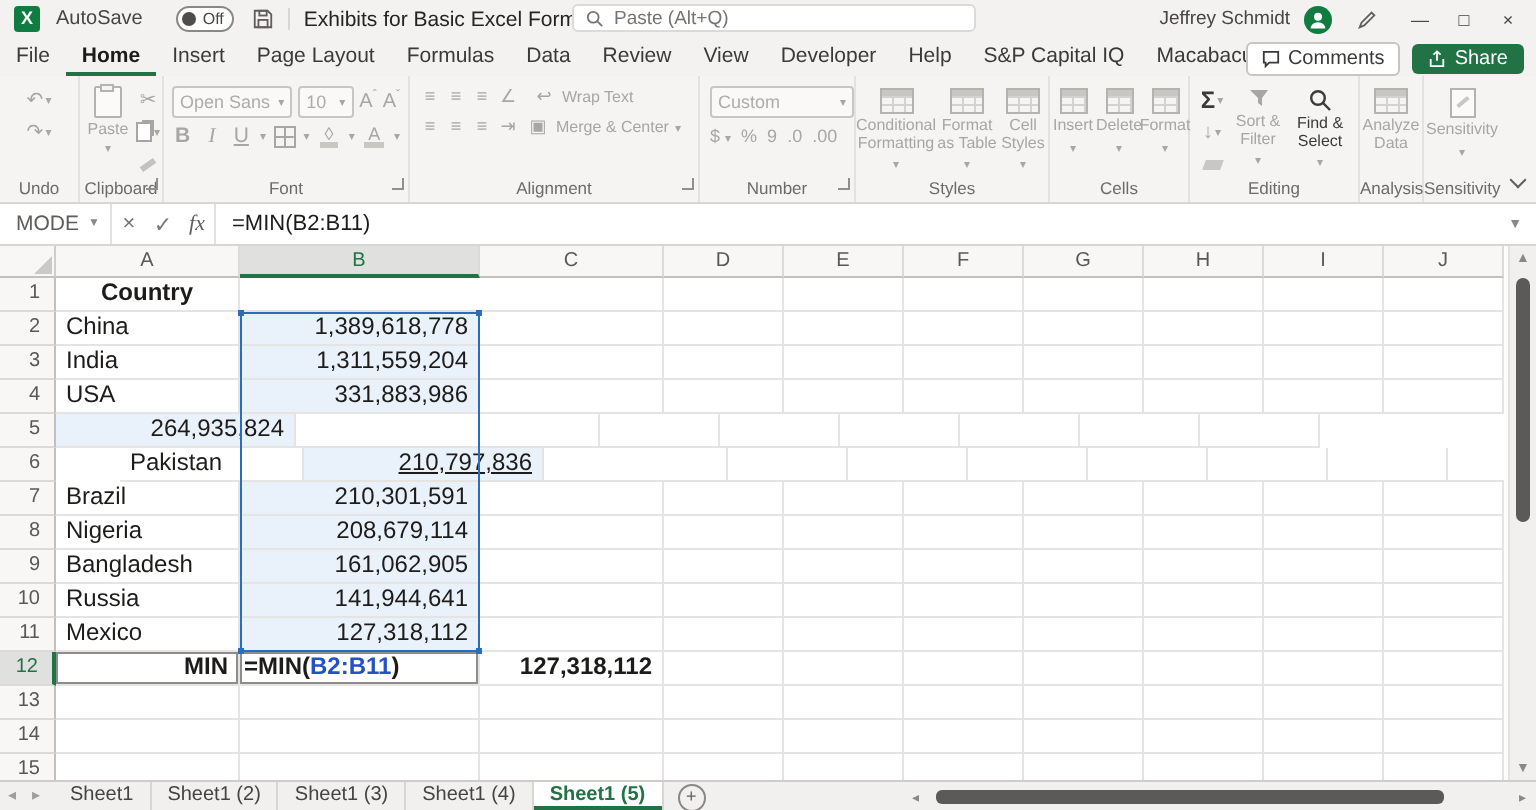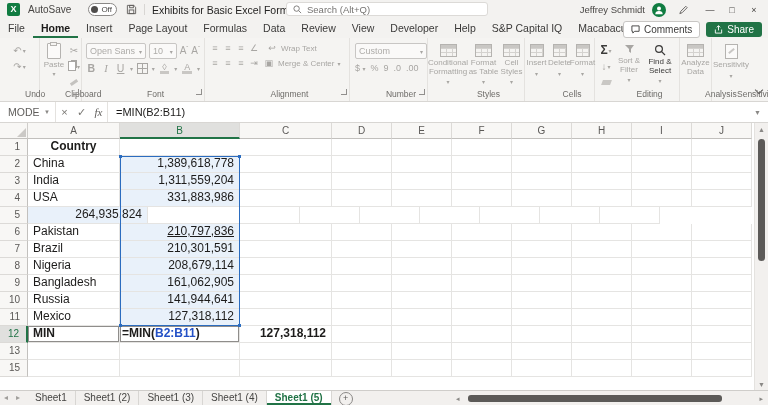--- a/index.html
+++ b/index.html
@@ -41,21 +41,21 @@
   .menubar-right{position:absolute;right:6px;top:2px;display:flex;align-items:center;gap:6px;}
   .commentsbtn{display:inline-flex;align-items:center;gap:4px;height:15px;padding:0 7px;
     background:#fff;border:1px solid #c8c6c4;border-radius:3px;font-size:10px;color:#3b3a39;}
   .sharebtn{display:inline-flex;align-items:center;gap:4px;height:15px;padding:0 8px;
     background:#217346;border-radius:3px;font-size:10px;color:#fff;}
 
   
   .ribbon{position:absolute;top:38px;left:0;right:0;height:64px;background:#f5f4f2;
     border-bottom:1px solid #d8d6d3;display:flex;box-sizing:border-box;}
   .rg{position:relative;height:100%;border-right:1px solid #e4e2df;box-sizing:border-box;flex-shrink:0;}
-  .rgl{position:absolute;bottom:2px;left:0;right:0;text-align:center;font-size:8.5px;color:#6d6b68;padding-left:25px;}
+  .rgl{position:absolute;bottom:2px;left:0;right:0;text-align:center;font-size:8.5px;color:#6d6b68;}
   .launcher{position:absolute;right:2px;bottom:4px;width:5px;height:5px;
     border-right:1px solid #918f8d;border-bottom:1px solid #918f8d;}
   .rgc{padding-top:5px;}
   .ib{height:14px;display:inline-flex;align-items:center;font-size:10px;color:#a8a6a3;gap:1px;justify-content:center;}
   .mini{font-style:normal;font-size:6px;color:#a8a6a3;}
   .vcol{display:flex;flex-direction:column;align-items:center;gap:2px;}
   .paste-btn{display:flex;flex-direction:column;align-items:center;width:24px;gap:1px;}
   .pasteico{width:12px;height:14px;border:1px solid #b5b3b0;border-radius:1px;position:relative;background:#fbfaf9;}
   .pasteico:before{content:"";position:absolute;top:-2px;left:2px;width:5px;height:2px;
     border:1px solid #b5b3b0;background:#f5f4f2;}
@@ -120,21 +120,21 @@
     border-right:1px solid #c2c0bd;border-bottom:1px solid #dcdad7;text-align:right;
     padding-right:7px;box-sizing:border-box;}
   .grh.act{background:#e0e0de;color:#217346;border-right:2px solid #217346;}
   .gcell{flex-shrink:0;border-right:1px solid #e5e4e2;border-bottom:1px solid #e5e4e2;
     box-sizing:border-box;font-size:12px;line-height:15px;padding:0 5px;white-space:nowrap;
     overflow:hidden;color:#1d1c1b;}
   .bold{font-weight:bold;}
   .center{text-align:center;}
   .num{text-align:right;}
   .rangefill{background:#e9f1fa;}
-  .boxa{box-shadow:inset 0 0 0 1px #8f8d8b;}
+  .boxa{box-shadow:inset 0 0 0 1px #8f8d8b;text-align:right;}
   .editcell{background:#fff;box-shadow:inset 0 0 0 1px #8f8d8b;padding-left:2px;}
   .editcell .ref{color:#2451c6;}
   .range-ov{position:absolute;left:120px;top:33px;width:120px;height:170px;
     border:1px solid #2b6cbf;box-sizing:border-box;pointer-events:none;}
   .range-ov i{position:absolute;width:3px;height:3px;background:#2b6cbf;}
   .range-ov .tl{left:-2px;top:-2px}.range-ov .tr{right:-2px;top:-2px}
   .range-ov .bl{left:-2px;bottom:-2px}.range-ov .br{right:-2px;bottom:-2px}
 
   
   .vscroll{position:absolute;top:123px;right:0;width:14px;height:267px;background:#f2f0ee;
@@ -179,21 +179,21 @@
     <span class="tb-sep"></span>
     <span class="fname">
         <span>Exhibits for Basic Excel Formulas.xlsx</span>
         <i class="chev">▾</i>
       </span>
     <div class="searchbox">
       <svg width="9" height="9" viewBox="0 0 10 10">
           <circle cx="4" cy="4" r="3" fill="none" stroke="#767472"></circle>
           <line x1="6.3" y1="6.3" x2="9" y2="9" stroke="#767472"></line>
         </svg>
-      <span>Search (Alt+Q)</span>
+      <span>Paste (Alt+Q)</span>
     </div>
     <div class="tb-right">
       <span class="uname">Jeffrey Schmidt</span>
       <span class="avatar">
         <svg width="10" height="10" viewBox="0 0 10 10">
             <circle cx="5" cy="3.4" r="2" fill="#fff"></circle>
             <path d="M1.3 9.3 a3.7 3.2 0 0 1 7.4 0 z" fill="#fff"></path>
           </svg>
       </span>
       <svg class="penic" width="11" height="11" viewBox="0 0 12 12">
@@ -529,21 +529,21 @@
         <div class="gcell" style="width: 60px;"></div>
         <div class="gcell" style="width: 60px;"></div>
         <div class="gcell" style="width: 60px;"></div>
         <div class="gcell" style="width: 60px;"></div>
         <div class="gcell" style="width: 60px;"></div>
         <div class="gcell" style="width: 60px;"></div>
         <div class="gcell" style="width: 60px;"></div>
       </div>
       <div class="grow">
         <div class="grh">6</div>
-        <div class="gcell" style="width: 92px;">Pakistan</div>
+        <div class="gcell" style="width: 92px; margin-left: 32px;">Pakistan</div>
         <div class="gcell num rangefill" style="width: 120px; text-decoration: underline;">210,797,836</div>
         <div class="gcell" style="width: 92px;"></div>
         <div class="gcell" style="width: 60px;"></div>
         <div class="gcell" style="width: 60px;"></div>
         <div class="gcell" style="width: 60px;"></div>
         <div class="gcell" style="width: 60px;"></div>
         <div class="gcell" style="width: 60px;"></div>
         <div class="gcell" style="width: 60px;"></div>
         <div class="gcell" style="width: 60px;"></div>
       </div>
@@ -620,20 +620,33 @@
         <div class="gcell" style="width: 60px;"></div>
         <div class="gcell" style="width: 60px;"></div>
         <div class="gcell" style="width: 60px;"></div>
         <div class="gcell" style="width: 60px;"></div>
         <div class="gcell" style="width: 60px;"></div>
         <div class="gcell" style="width: 60px;"></div>
         <div class="gcell" style="width: 60px;"></div>
       </div>
       <div class="grow">
         <div class="grh">13</div>
+        <div class="gcell" style="width: 92px;"></div>
+        <div class="gcell" style="width: 120px;"></div>
+        <div class="gcell" style="width: 92px;"></div>
+        <div class="gcell" style="width: 60px;"></div>
+        <div class="gcell" style="width: 60px;"></div>
+        <div class="gcell" style="width: 60px;"></div>
+        <div class="gcell" style="width: 60px;"></div>
+        <div class="gcell" style="width: 60px;"></div>
+        <div class="gcell" style="width: 60px;"></div>
+        <div class="gcell" style="width: 60px;"></div>
+      </div>
+      <div class="grow">
+        <div class="grh">14</div>
         <div class="gcell" style="width: 92px;"></div>
         <div class="gcell" style="width: 120px;"></div>
         <div class="gcell" style="width: 92px;"></div>
         <div class="gcell" style="width: 60px;"></div>
         <div class="gcell" style="width: 60px;"></div>
         <div class="gcell" style="width: 60px;"></div>
         <div class="gcell" style="width: 60px;"></div>
         <div class="gcell" style="width: 60px;"></div>
         <div class="gcell" style="width: 60px;"></div>
         <div class="gcell" style="width: 60px;"></div>

